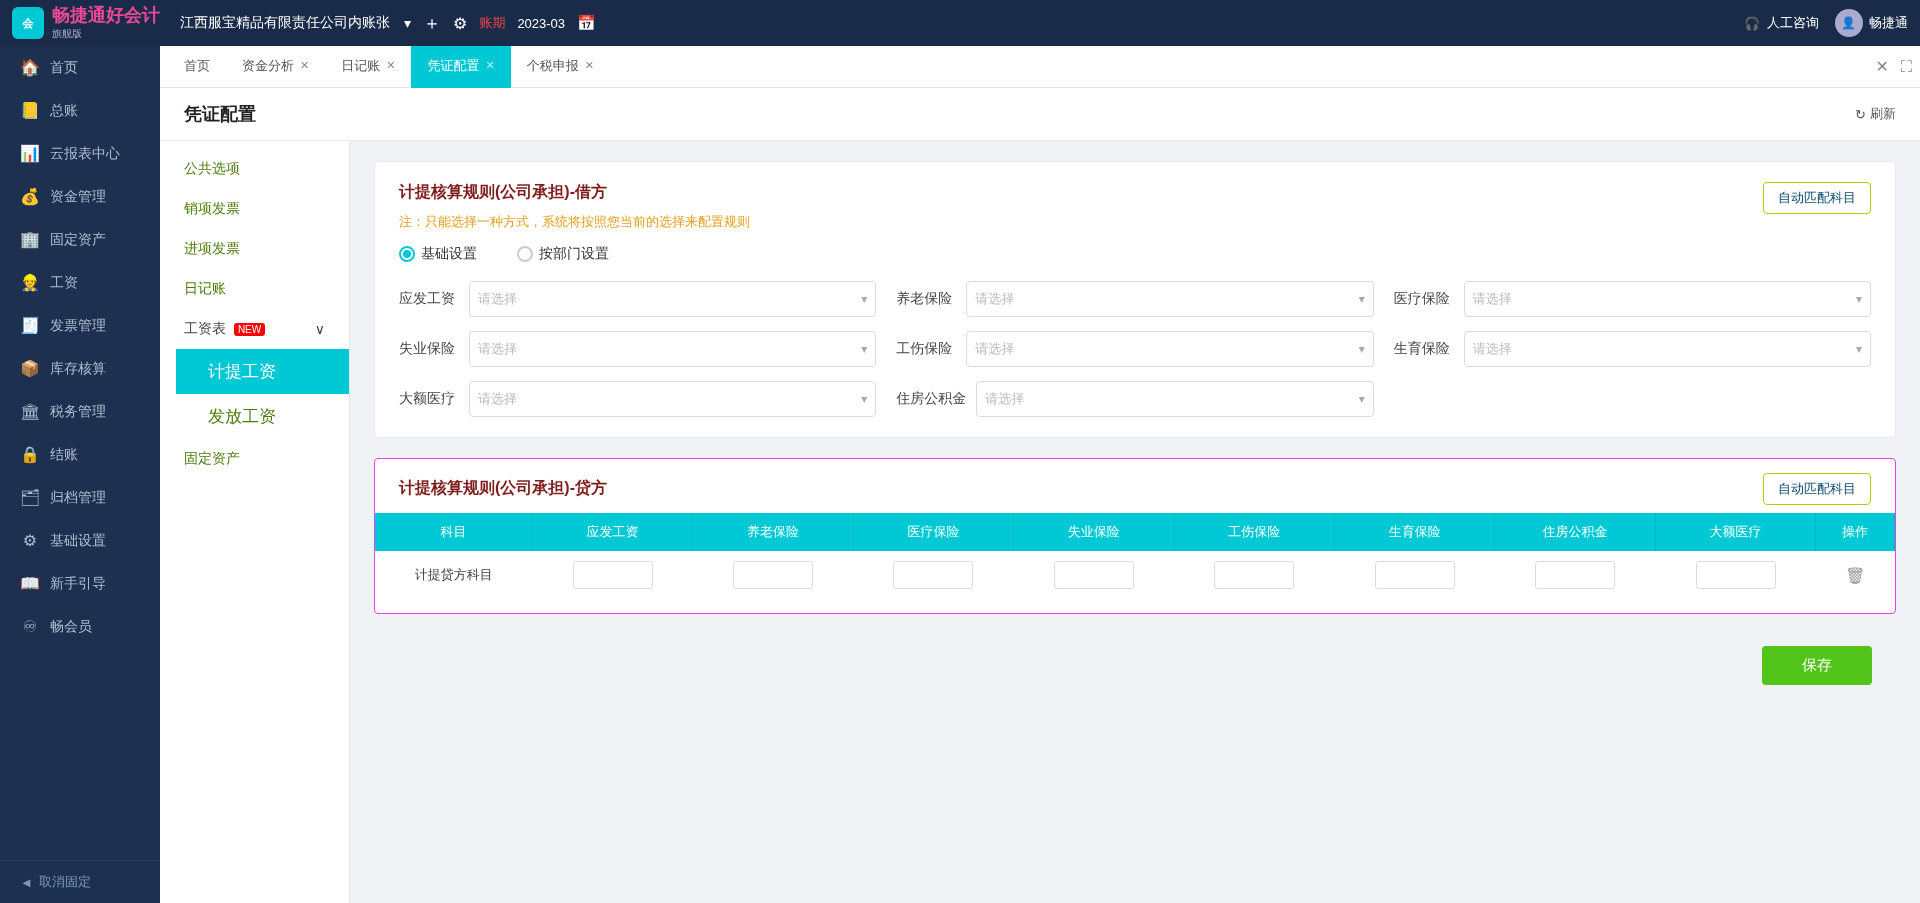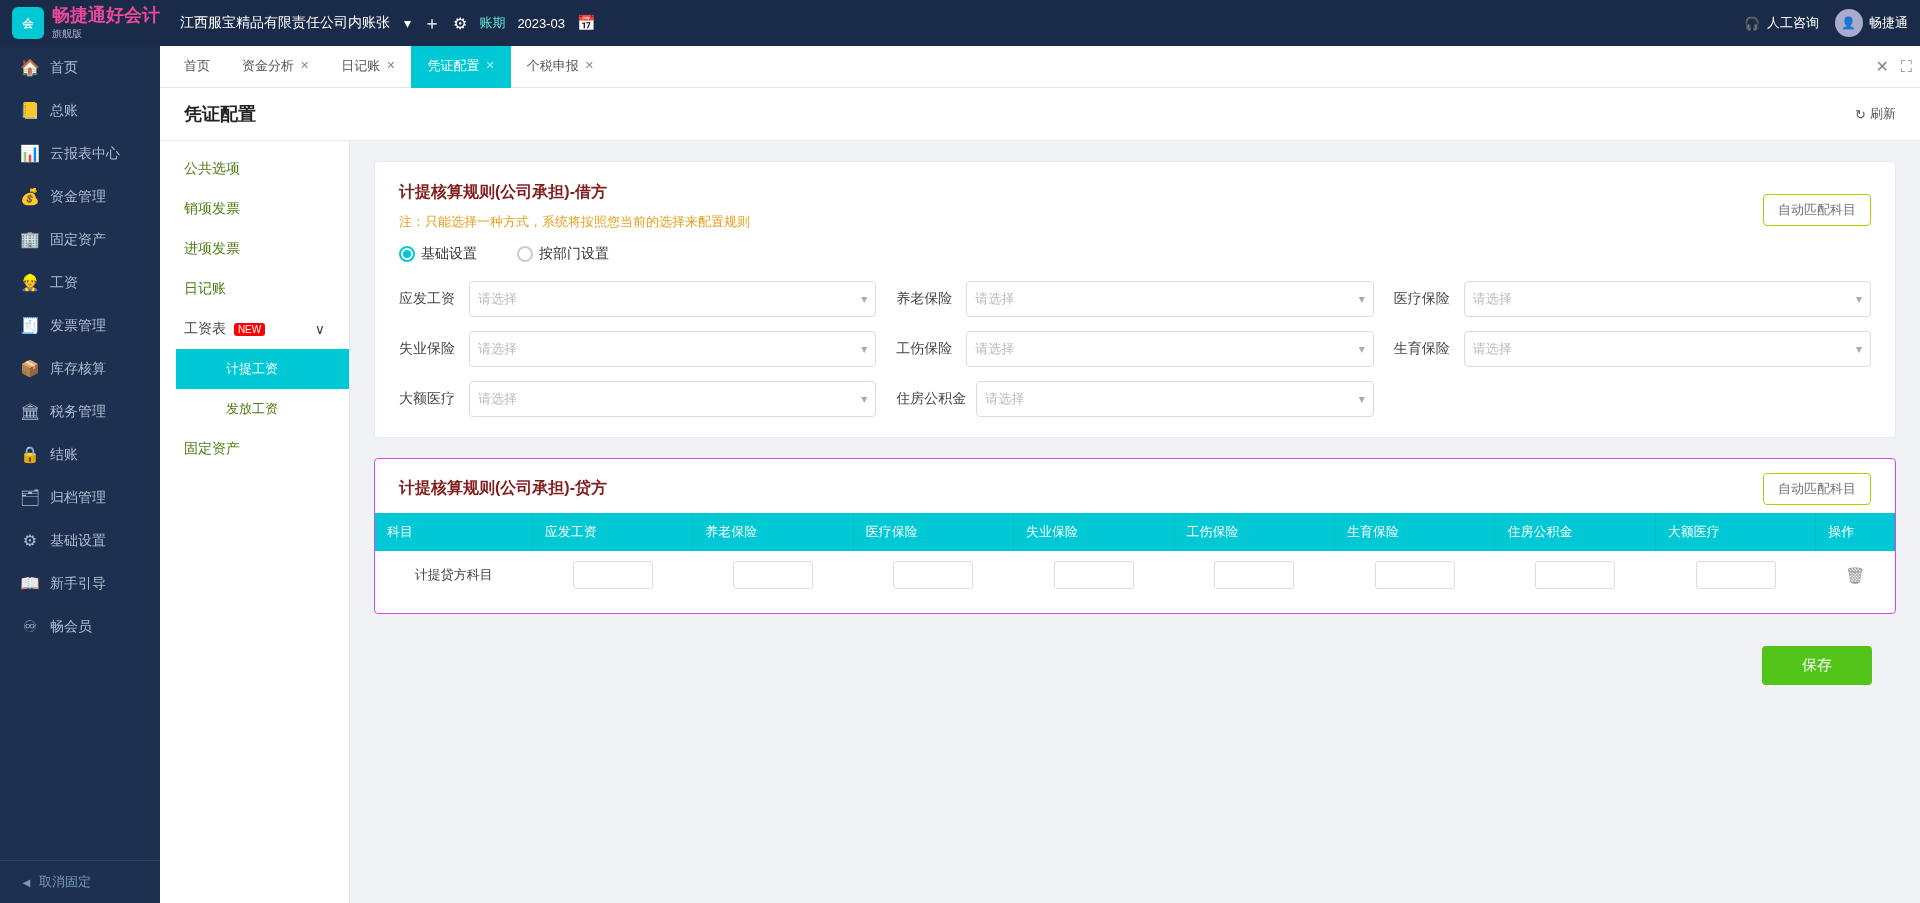--- a/index.html
+++ b/index.html
@@ -37,21 +37,21 @@
       padding-left: 8px;
     }
     .company-select {
       background: transparent;
       border: none;
       color: white;
       font-size: 14px;
       cursor: pointer;
       display: flex; align-items: center; gap: 14px;
     }
-    .period-label { color: #5eead4; font-size: 13px; }
+    .period-label { color: #ef4444; font-size: 13px; }
     .period-value { color: white; font-size: 13px; }
     .top-right {
       display: flex;
       align-items: center;
       gap: 16px;
       color: white;
       font-size: 13px;
     }
     .user-info { display: flex; align-items: center; gap: 6px; color: white; font-size: 13px; }
     .avatar { width: 28px; height: 28px; background: #aac; border-radius: 50%; display: flex; align-items: center; justify-content: center; font-size: 12px; color: #333; }
@@ -201,22 +201,22 @@
       color: white;
       font-size: 10px;
       padding: 1px 4px;
       border-radius: 3px;
       margin-left: 4px;
     }
     .left-nav-sub {
       padding-left: 16px;
     }
     .left-nav-sub .left-nav-item {
-      padding-left: 50px;
-      font-size: 13px;
+      padding-left: 32px;
+      font-size: 17px;
     }
 
     
     .right-content {
       flex: 1;
       overflow-y: auto;
       padding: 20px 24px;
       position: relative;
     }
 
@@ -300,24 +300,24 @@
       display: flex;
       align-items: center;
       justify-content: space-between;
       cursor: pointer;
       background: white;
     }
     .form-select-arrow { color: #aaa; font-size: 12px; }
 
     .auto-match-btn {
       position: absolute;
-      top: 32px;
+      top: 20px;
       right: 24px;
       border: 1px solid #b8cc00;
-      color: #737373;
+      color: #0c4a6e;
       background: white;
       padding: 6px 14px;
       font-size: 13px;
       border-radius: 4px;
       cursor: pointer;
     }
 
     
     .table-section {
       background: white;
@@ -329,21 +329,21 @@
     .data-table {
       width: 100%;
       border-collapse: collapse;
     }
     .data-table th {
       background: #00c8d4;
       color: white;
       font-size: 13px;
       font-weight: normal;
       padding: 10px 12px;
-      text-align: left;
+      text-align: center;
       border-right: 1px solid #00b8c4;
     }
     .data-table td {
       padding: 10px 12px;
       font-size: 13px;
       color: #444;
       text-align: center;
       border-bottom: 1px solid #f0f2f5;
     }
     .data-table tr:last-child td { border-bottom: none; }

